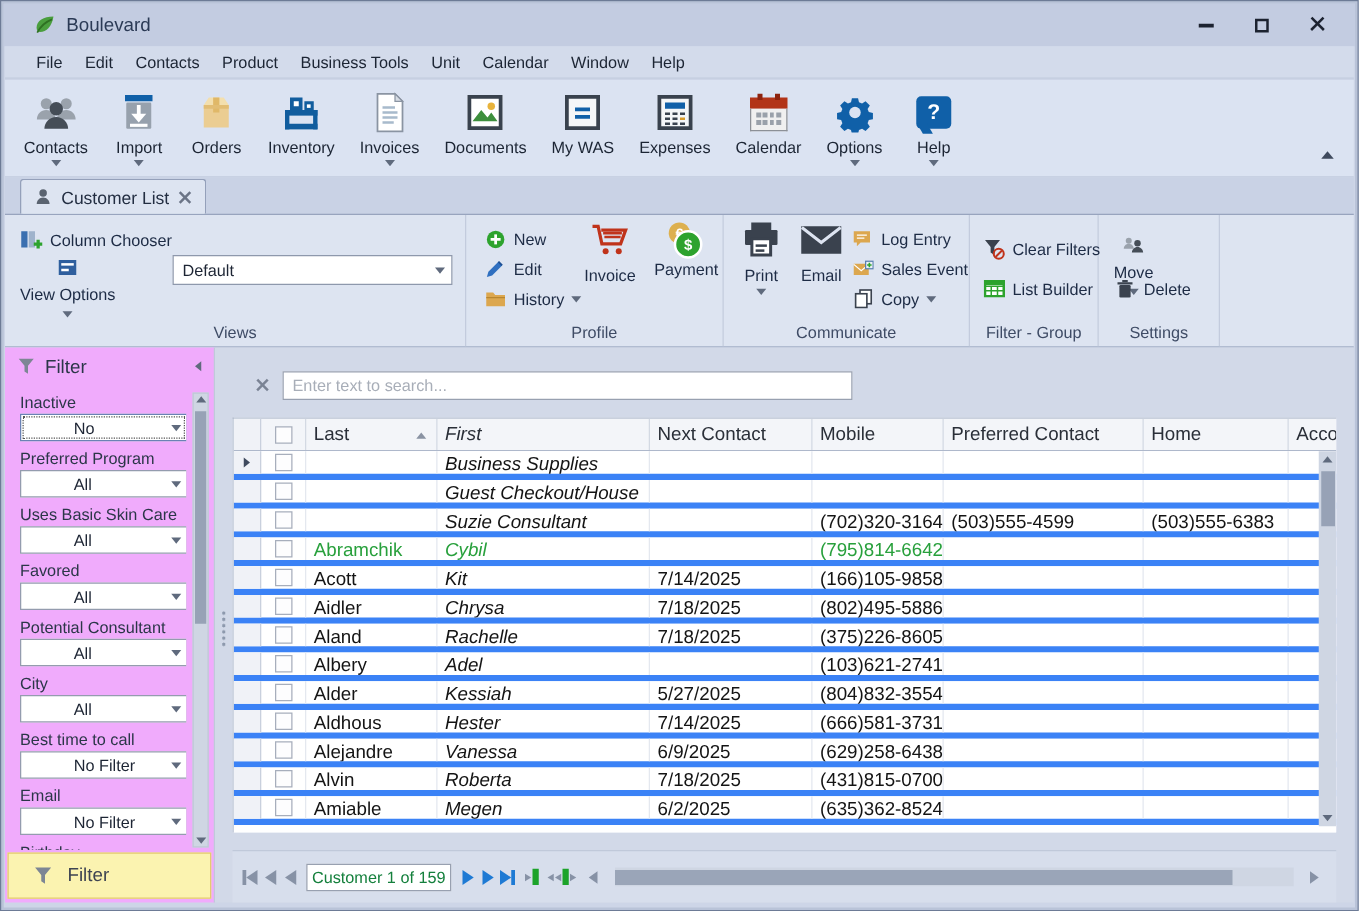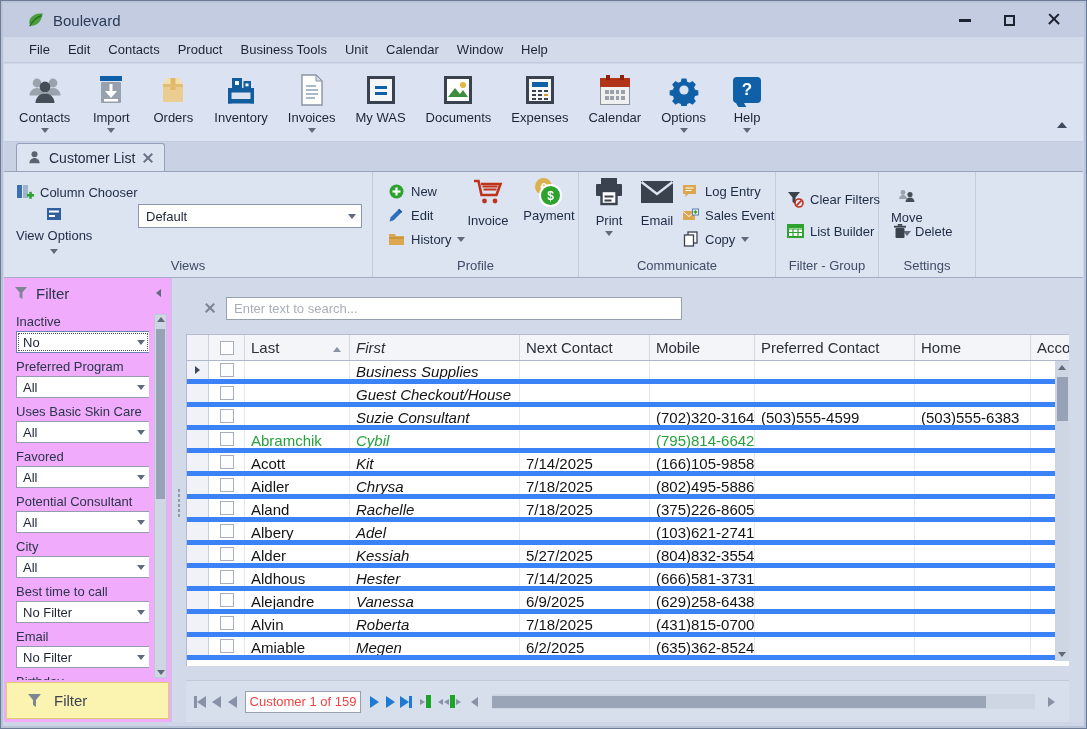--- a/index.html
+++ b/index.html
@@ -78,21 +78,21 @@
   .coin-icon::after{content:"$";position:absolute;right:3px;top:7px;width:19px;height:19px;border-radius:50%;background:#2da32e;border:2px solid #fff;color:#fff;font-size:12px;font-weight:bold;display:flex;align-items:center;justify-content:center;}
   
   .main{position:absolute;left:3px;right:3px;top:277px;bottom:6px;background:#d2d9e8;}
   
   .fpanel{position:absolute;left:0;top:0;bottom:0;width:168px;background:#f0abfc;border-right:1px solid #c0c9da;overflow:hidden;}
   .fpanel-header{height:30px;display:flex;align-items:center;padding:0 10px;gap:8px;}
   .fpanel-title{font-size:15px;color:#2b3648;flex:1;}
   .ffields{position:absolute;left:0;top:34px;right:22px;bottom:42px;padding:2px 0 0 12px;overflow:hidden;}
   .ffield{margin-bottom:6px;}
   .flabel{font-size:13px;color:#2b3648;margin-bottom:2px;}
-  .fcombo{width:134px;height:22px;background:#fff;border:1px solid #949cae;display:flex;align-items:center;}
+  .fcombo{width:134px;height:22px;background:#fff;border:1px solid #949cae;display:flex;align-items:center;padding-left:36px;}
   .fcombo .fval{flex:1;padding-left:6px;font-size:13px;color:#1d2534;}
   .fcombo .combo-arrow{width:17px;display:flex;justify-content:center;}
   .fcombo.focused{border-color:#6a82b4;outline:1px dotted #555;outline-offset:-3px;}
   .fscroll{position:absolute;right:4px;top:36px;bottom:44px;width:13px;background:#cfd6e3;border:1px solid #bfc7d6;}
   .fscroll .vs-up{position:absolute;top:2px;left:2px;}
   .fscroll .vs-down{position:absolute;bottom:2px;left:2px;}
   .fscroll .vs-thumb{position:absolute;left:1px;top:14px;width:9px;height:170px;background:#97a2b6;}
   .fpanel-btn{position:absolute;left:2px;right:2px;bottom:3px;height:37px;background:var(--yellow,#fbf3b0);border:1px solid #e3cb6f;display:flex;align-items:center;padding-left:20px;gap:12px;}
   .fpanel-btn span{font-size:15px;color:#3e4452;}
   
@@ -126,21 +126,21 @@
   .vscroll .vs-up{position:absolute;top:4px;left:3px;}
   .vscroll .vs-down{position:absolute;bottom:4px;left:3px;}
   .vscroll .vs-thumb{position:absolute;left:1.5px;top:16px;width:11px;height:44px;background:#97a2b6;}
   
   .navbar{height:42px;background:#d7deec;border-top:1px solid #c0c9da;display:flex;align-items:center;padding:0 6px;}
   .navbtn{display:flex;align-items:center;justify-content:center;width:16px;height:20px;flex:none;}
   .nav-tri-l{border-top:6px solid transparent;border-bottom:6px solid transparent;border-right:9px solid #8792a6;}
   .nav-tri-r{border-top:6px solid transparent;border-bottom:6px solid transparent;border-left:9px solid var(--navblue,#1e7ad4);}
   .nav-bar-i{width:2.5px;height:12px;background:#8792a6;}
   .nav-bar-b{width:2.5px;height:12px;background:var(--navblue,#1e7ad4);}
-  .record-box{width:116px;height:22px;background:#fff;border:1px solid #98a0b0;display:flex;align-items:center;justify-content:center;font-size:13px;color:#ef4444;margin:0 5px;flex:none;}
+  .record-box{width:116px;height:22px;background:#fff;border:1px solid #98a0b0;display:flex;align-items:center;justify-content:center;font-size:13px;color:#15803d;margin:0 5px;flex:none;}
   .greenbar{width:5px;height:13px;background:#1ca32a;}
   .mini-tri-r{border-top:3.5px solid transparent;border-bottom:3.5px solid transparent;border-left:5px solid #8792a6;}
   .mini-tri-l{border-top:3.5px solid transparent;border-bottom:3.5px solid transparent;border-right:5px solid #8792a6;}
   .hscroll{flex:1;height:15px;background:#cfd6e3;margin:0 8px 0 10px;position:relative;}
   .hthumb{position:absolute;left:0;top:1.5px;height:12px;width:91%;background:#9aa5b8;}
   .nav-end{margin-right:4px;}
 </style>
 </head>
 <body>
 
@@ -240,34 +240,34 @@
             <g stroke="#a8bacc" stroke-width="2">
               <path d="M9 13h10M9 17h12M9 21h12M9 25h9"></path>
             </g>
           </svg>
       </span>
       <span class="tlabel">Invoices</span>
       <i class="tri tri-down tdrop"></i>
     </div>
     <div class="tbtn">
       <span class="ticon">
-          <span class="box-icon mywas-icon"></span>
-        </span>
-      <span class="tlabel">My WAS</span>
-    </div>
-    <div class="tbtn">
-      <span class="ticon">
         <span class="box-icon" style="background:#fff;">
           <svg width="22" height="22" viewBox="0 0 22 22" style="position:absolute;left:0;top:0;">
               <circle cx="16" cy="6" r="3" fill="#e8b33c"></circle>
               <path d="M1 18l7-9 5 6 3-4 5 7z" fill="#3d8f3d"></path>
             </svg>
         </span>
       </span>
       <span class="tlabel">Documents</span>
+    </div>
+    <div class="tbtn">
+      <span class="ticon">
+          <span class="box-icon mywas-icon"></span>
+        </span>
+      <span class="tlabel">My WAS</span>
     </div>
     <div class="tbtn">
       <span class="ticon">
         <span class="box-icon">
             <span class="calc-top"></span>
             <span class="calc-grid">
               <b></b>
               <b></b>
               <b></b>
               <b></b>

